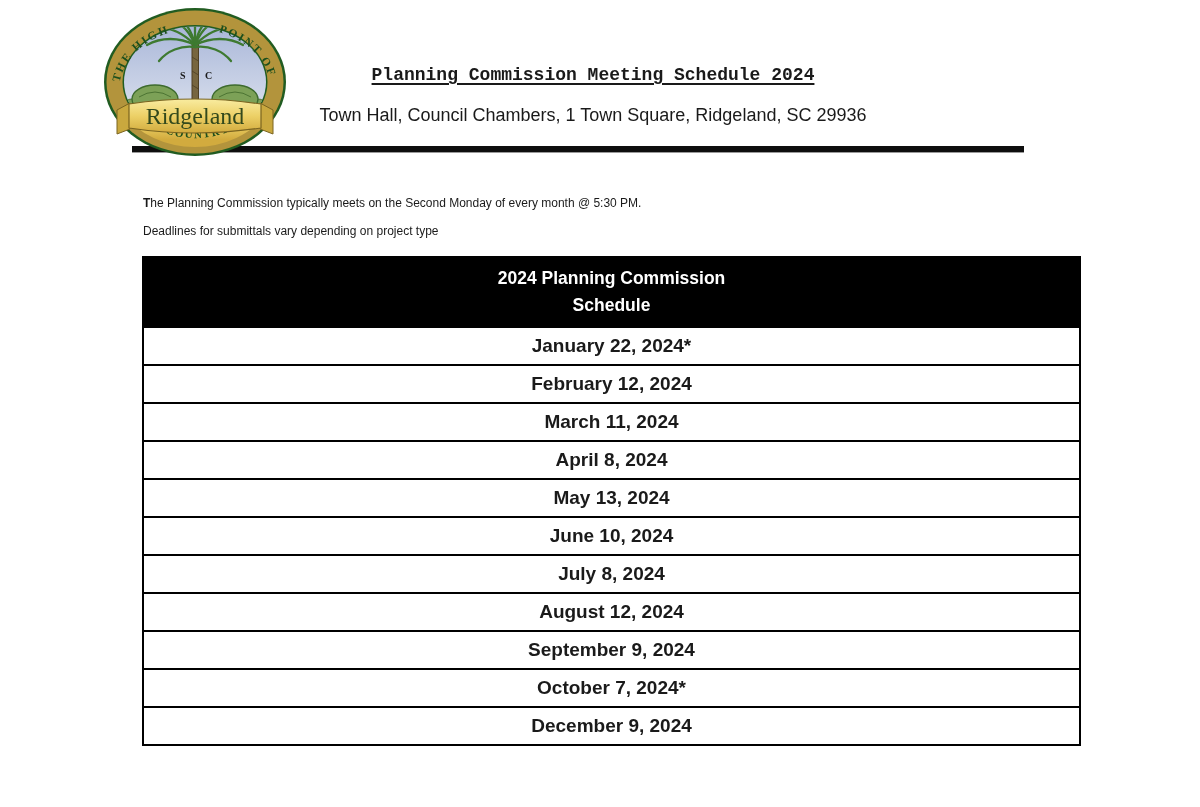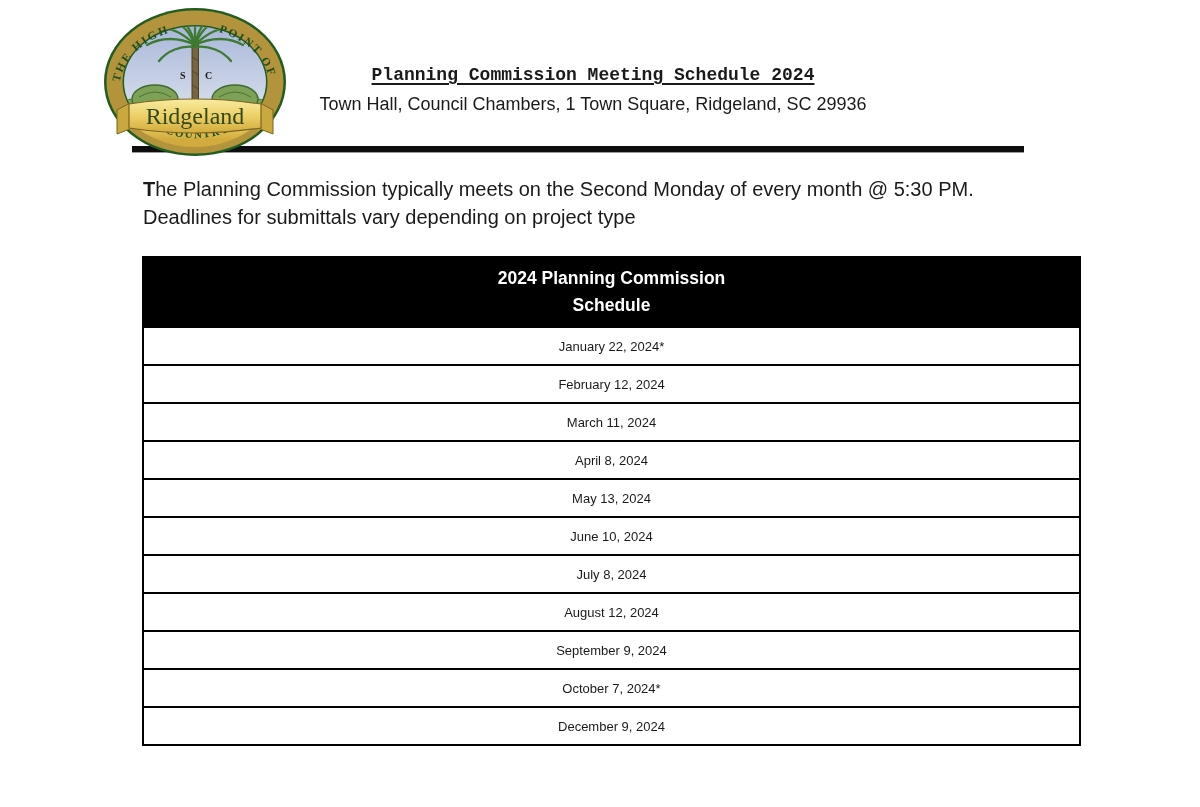--- a/index.html
+++ b/index.html
@@ -15,38 +15,38 @@
   .thick-rule {
     position:absolute; left:132px; top:146px; width:892px; height:6px;
     background:#0e0e0e; border-bottom:1px solid #9a9a9a; z-index:1;
   }
 
   .head-block { position:absolute; left:133px; top:65px; width:920px; text-align:center; z-index:1; }
   .doc-title {
     font-size:18px; font-weight:bold;
     text-decoration:underline; text-decoration-thickness:2px; text-underline-offset:3px;font-family:Liberation Mono, monospace;
   }
-  .doc-subtitle { font-size:18px; margin-top:9px; }
+  .doc-subtitle { font-size:18px; margin-top:20px; }
 
-  .intro { position:absolute; left:143px; top:175px; font-size:20px; line-height:28px; }
+  .intro { position:absolute; left:143px; top:189px; font-size:12px; line-height:28px; }
   .intro .lead { font-weight:bold; }
 
   .sched {
     position:absolute; left:142px; top:256px; width:939px;
     border:2px solid #000; box-sizing:border-box; background:#a3a3a3;
   }
   .sched-header {
     background:#000; color:#fff; height:68px;
     display:flex; flex-direction:column; justify-content:center; align-items:center;
     font-weight:bold; font-size:17.5px; line-height:27px;
     border-bottom:2px solid #000;
   }
   .sched-row {
     height:36px; display:flex; align-items:center; justify-content:center;
-    font-weight:normal; font-size:13px; border-bottom:2px solid #000;
+    font-weight:bold; font-size:19px; border-bottom:2px solid #000;
     background:#fff;
   }
   .sched-row:last-child { border-bottom:none; }
 </style>
 </head>
 <body>
 
 <div class="page">
 
   <svg class="logo" viewBox="0 0 184 150" xmlns="http://www.w3.org/2000/svg">

